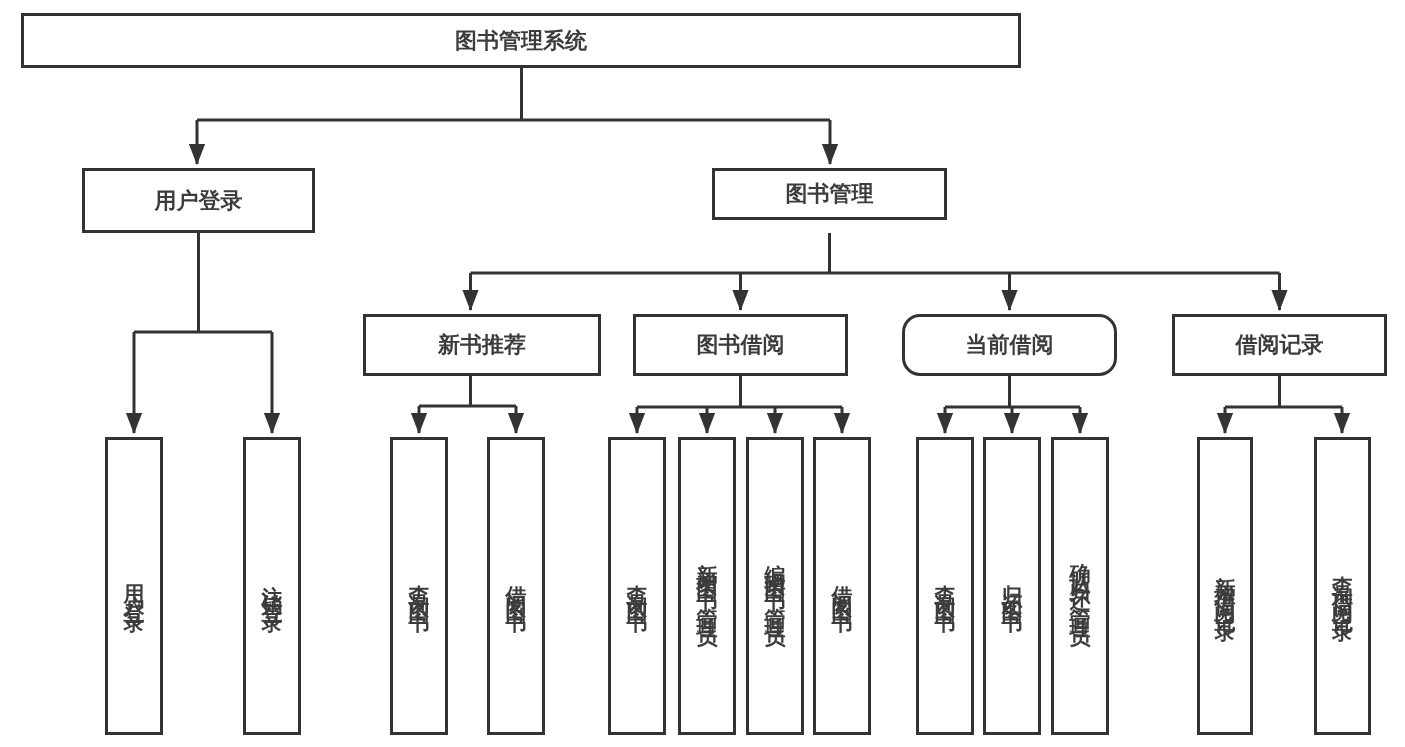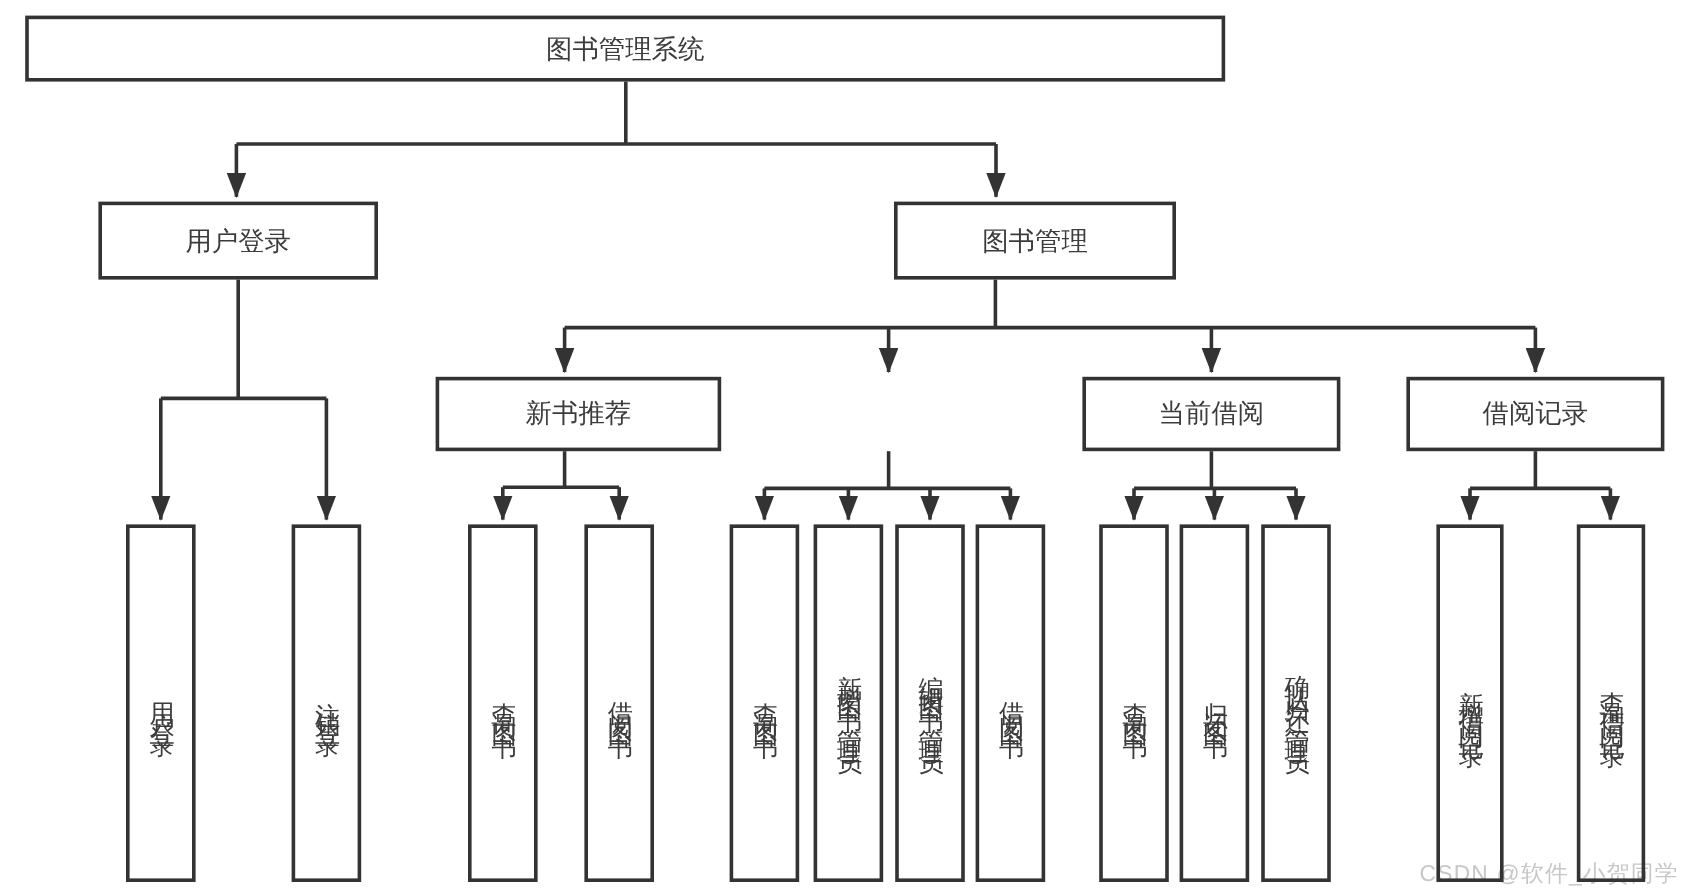--- a/index.html
+++ b/index.html
@@ -39,20 +39,21 @@
     box-sizing: border-box;
     border: 3px solid var(--line);
     background: transparent;
     color: var(--text);
     display: flex;
     align-items: center;
     justify-content: center;
     font-size: 22px;
     white-space: nowrap;
     z-index: 2;
+    font-weight: bold;
   }
   .leaf {
     writing-mode: vertical-rl;
     text-orientation: mixed;
     font-size: 21px;
     letter-spacing: 9px;
     white-space: normal;
   }
   .watermark {
     position: absolute;
@@ -120,39 +121,39 @@
       <path d="M1279.5 376 L1279.5 407"></path>
       <path d="M1225 407 L1342 407"></path>
       <path d="M1225 407 L1225 433" marker-end="url(#arw)"></path>
       <path d="M1342 407 L1342 433" marker-end="url(#arw)"></path>
     </g>
   </svg>
 
   <div class="node" style="left:21px; top:13px; width:1000px; height:55px;">图书管理系统</div>
 
   <div class="node" style="left:82px; top:168px; width:233px; height:65px;">用户登录</div>
-  <div class="node" style="left:712px; top:168px; width:235px; height:65px;margin-left:33px;">图书管理</div>
+  <div class="node" style="left:712px; top:168px; width:235px; height:52px;">图书管理</div>
 
   <div class="node" style="left:363px; top:314px; width:238px; height:62px;">新书推荐</div>
-  <div class="node" style="left:902px; top:314px; width:215px; height:62px;">当前借阅</div>
+  <div class="node" style="left:633px; top:314px; width:215px; height:62px;">图书借阅</div>
+  <div class="node" style="left:902px; top:314px; width:215px; height:62px;border-radius:18px;">当前借阅</div>
   <div class="node" style="left:1172px; top:314px; width:215px; height:62px;text-align:center;">借阅记录</div>
 
   <div class="node leaf" style="left:105px; top:437px; width:58px; height:298px;">用户登录</div>
   <div class="node leaf" style="left:243px; top:437px; width:58px; height:298px;">注销登录</div>
 
   <div class="node leaf" style="left:390px; top:437px; width:58px; height:298px;">查询图书</div>
   <div class="node leaf" style="left:487px; top:437px; width:58px; height:298px;">借阅图书</div>
 
   <div class="node leaf" style="left:608px; top:437px; width:58px; height:298px;">查询图书</div>
   <div class="node leaf" style="left:678px; top:437px; width:58px; height:298px;">新增图书（管理员）</div>
   <div class="node leaf" style="left:746px; top:437px; width:58px; height:298px;">编辑图书（管理员）</div>
   <div class="node leaf" style="left:813px; top:437px; width:58px; height:298px;">借阅图书</div>
 
   <div class="node leaf" style="left:916px; top:437px; width:58px; height:298px;">查询图书</div>
   <div class="node leaf" style="left:983px; top:437px; width:58px; height:298px;">归还图书</div>
   <div class="node leaf" style="left:1051px; top:437px; width:58px; height:298px;">确认归还（管理员）</div>
 
   <div class="node leaf" style="left:1197px; top:437px; width:56px; height:298px;">新增借阅记录</div>
   <div class="node leaf" style="left:1314px; top:437px; width:57px; height:298px;">查询借阅记录</div>
 
-  <div class="watermark">CSDN @软件_小贺同学</div>
 
 </div>
 
 </body></html>

